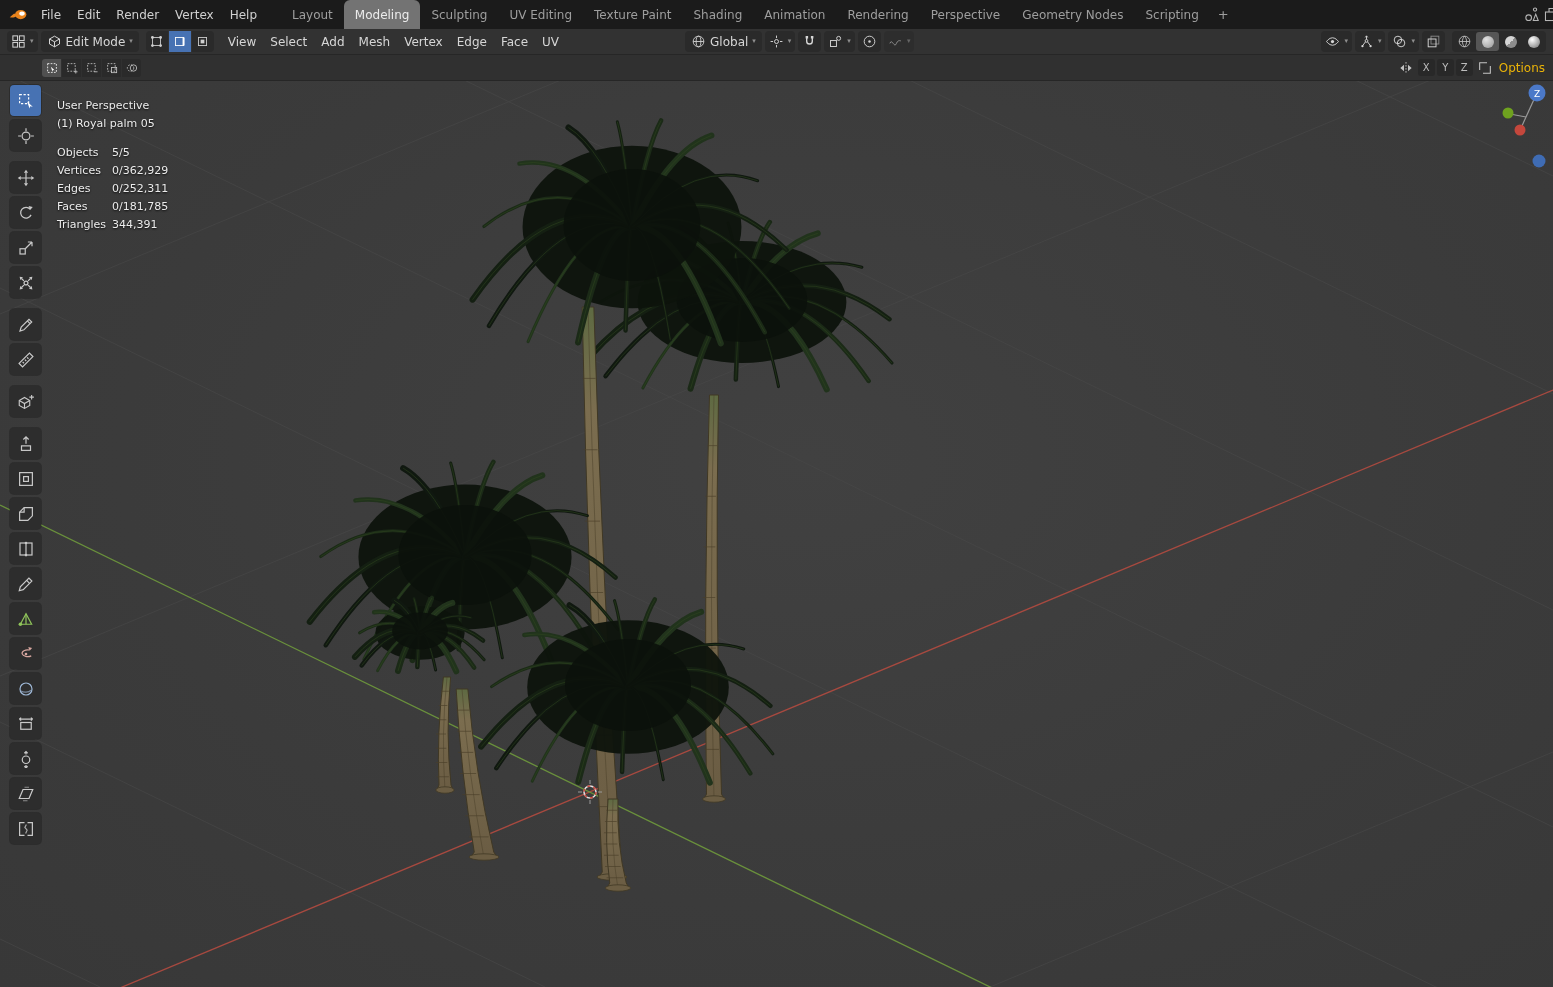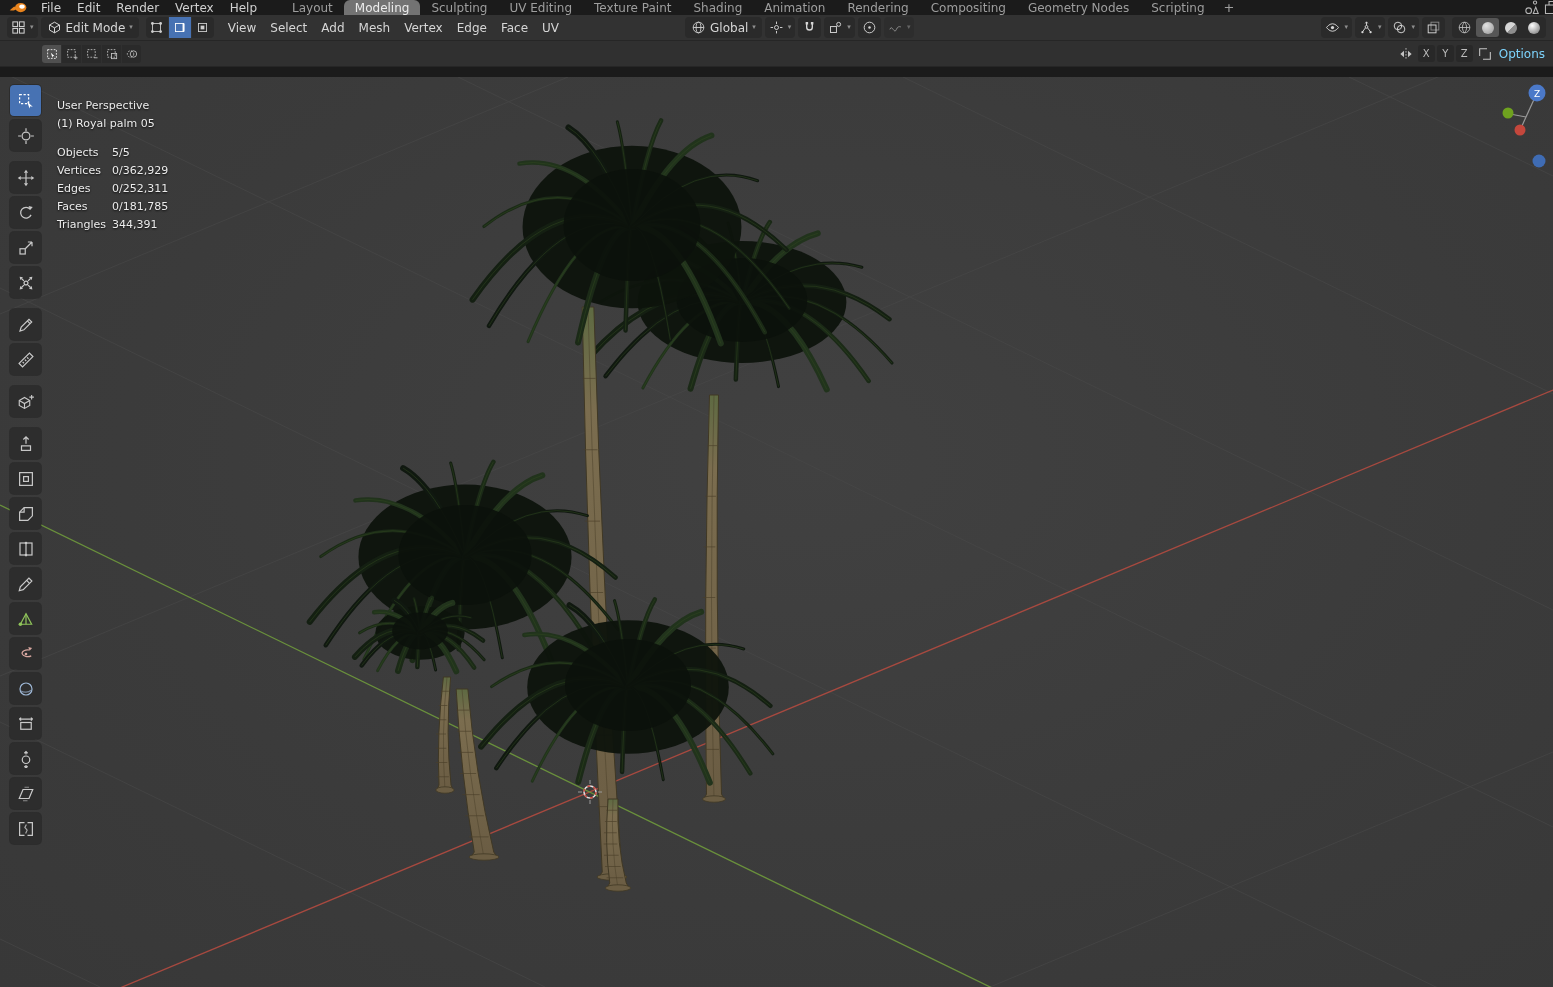--- a/index.html
+++ b/index.html
@@ -2,21 +2,21 @@
 <html><head>
 <meta charset="utf-8">
 <style>
 *{margin:0;padding:0;box-sizing:border-box;user-select:none}
 html,body{width:1553px;height:987px;overflow:hidden;background:#1b1b1b;
   font-family:"DejaVu Sans","Liberation Sans",sans-serif;color:#d2d2d2;font-size:12px}
 button{font:inherit;background:none;border:none;color:inherit;cursor:default}
 .app{position:relative;width:1553px;height:987px}
 
 
-.topbar{height:15px;background:#1b1b1b;display:flex;align-items:stretch;padding-left:8px;position:relative;z-index:10}
+.topbar{height:29px;background:#1b1b1b;display:flex;align-items:stretch;padding-left:8px;position:relative;z-index:10}
 .logo{display:flex;align-items:center;margin-right:4px}
 .tmenus{display:flex}
 .tmenu{padding:0 8px;color:#d0d0d0}
 .workspaces{display:flex;margin-left:16px}
 .ws{padding:0 11px;color:#9e9e9e;border-radius:6px 6px 0 0;display:flex;align-items:center;white-space:nowrap}
 .ws.active{background:#737373;color:#ececec}
 .ws-add{padding:0 8px;color:#9e9e9e;font-size:13px}
 .topbar-right{margin-left:auto;display:flex;align-items:center;color:#b5b5b5}
 .tbicon{width:17px;height:17px;margin-left:3px;flex:none}
 .tbicon:last-child{margin-right:-7px}
@@ -52,21 +52,21 @@
 .tsmode{width:19px;height:18px;background:#2a2a2a;display:flex;align-items:center;justify-content:center;color:#c9c9c9}
 .tsmode:first-child{border-radius:3px 0 0 3px}
 .tsmode:last-child{border-radius:0 3px 3px 0}
 .tsmode.active{background:#505050;color:#fff}
 .tsmode .ic{width:14px;height:14px}
 .tsright{margin-left:auto;display:flex;align-items:center;gap:4px}
 .tsicon{width:16px;height:16px;color:#c3c3c3}
 .tsicon svg{width:100%;height:100%}
 .axisbtns{display:flex;gap:2px}
 .axis{width:17px;height:17px;background:#282828;border-radius:3px;font-size:10px;color:#bdbdbd;display:flex;align-items:center;justify-content:center}
-.optlabel{color:#7dd3fc;padding:0 2px;white-space:nowrap}
+.optlabel{color:#eab308;padding:0 2px;white-space:nowrap}
 
 
 .viewport{position:absolute;left:0;right:0;top:77px;bottom:0;overflow:hidden;
   background:radial-gradient(ellipse at 52% 42%,#414141 0%,#3b3b3b 60%,#383838 100%)}
 .scene{position:absolute;inset:0;width:100%;height:100%}
 
 .toolbar{position:absolute;left:10px;top:8px;display:flex;flex-direction:column;gap:4px;z-index:5}
 .tool{width:31px;height:31px;background:#2d2d2d;border-radius:4px;display:flex;align-items:center;justify-content:center;color:#c9c9c9;box-shadow:0 0 0 1px rgba(0,0,0,.22)}
 .tool.gap{margin-top:7px}
 .tool.active{background:#4772b3;color:#fff}
@@ -372,21 +372,21 @@
     <nav class="workspaces">
 
     <button class="ws">Layout</button>
         <button class="ws active">Modeling</button>
         <button class="ws">Sculpting</button>
         <button class="ws">UV Editing</button>
         <button class="ws">Texture Paint</button>
         <button class="ws">Shading</button>
         <button class="ws">Animation</button>
         <button class="ws">Rendering</button>
-        <button class="ws">Compositing</button>
+        <button class="ws">Perspective</button>
         <button class="ws">Geometry Nodes</button>
         <button class="ws">Scripting</button>
       </nav>
     <button class="ws-add">+</button>
     <div class="topbar-right">
       <span class="tbicon"><svg viewBox="0 0 24 24">
             <use href="#s-scene"></use>
           </svg></span>
       <span class="tbicon"><svg viewBox="0 0 24 24">
             <use href="#s-vlayer"></use>

